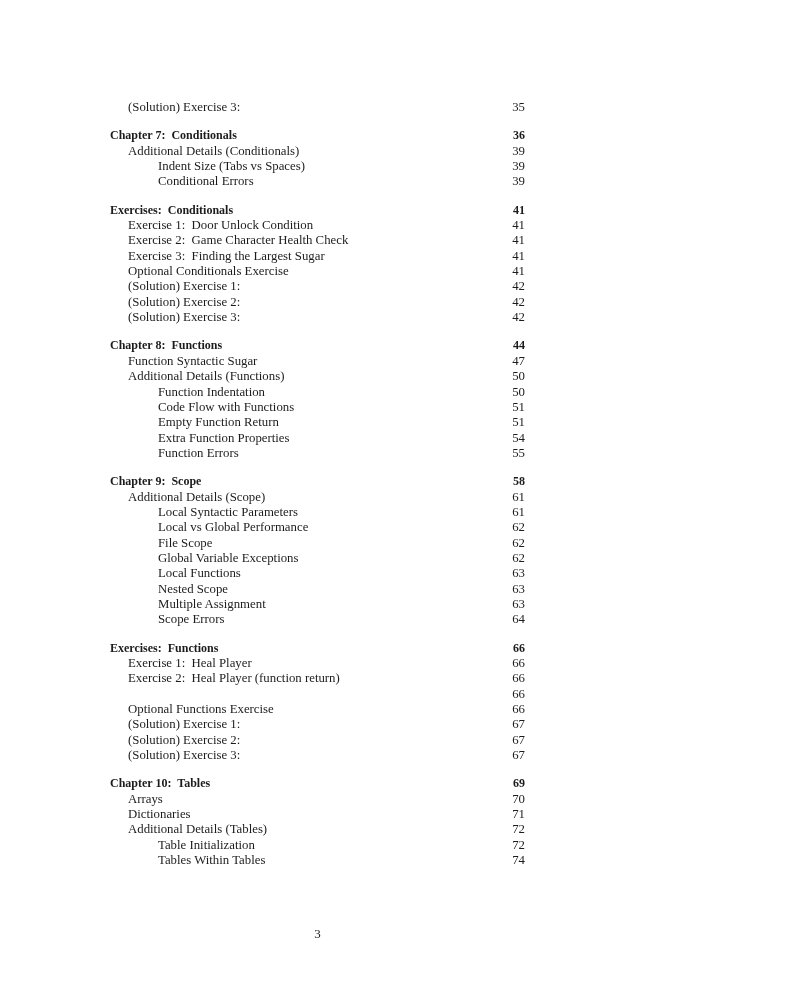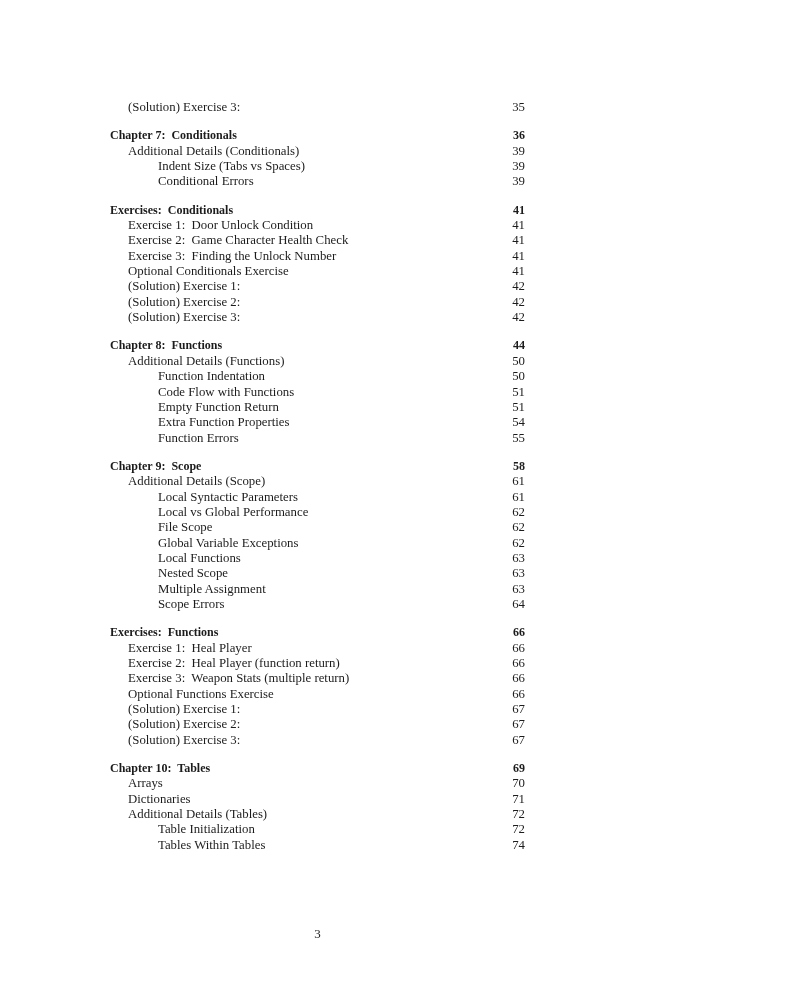--- a/index.html
+++ b/index.html
@@ -109,21 +109,21 @@
         <span class="label">Exercise 1:  Door Unlock Condition</span>
         <span class="leader"></span>
         <span class="pagenum">41</span>
       </div>
       <div class="row entry l1">
         <span class="label">Exercise 2:  Game Character Health Check</span>
         <span class="leader"></span>
         <span class="pagenum">41</span>
       </div>
       <div class="row entry l1">
-        <span class="label">Exercise 3:  Finding the Unlock Number</span>
+        <span class="label">Exercise 3:  Finding the Largest Sugar</span>
         <span class="leader"></span>
         <span class="pagenum">41</span>
       </div>
       <div class="row entry l1">
         <span class="label">Optional Conditionals Exercise</span>
         <span class="leader"></span>
         <span class="pagenum">41</span>
       </div>
       <div class="row entry l1">
         <span class="label">(Solution) Exercise 1:</span>
@@ -139,20 +139,25 @@
         <span class="label">(Solution) Exercise 3:</span>
         <span class="leader"></span>
         <span class="pagenum">42</span>
       </div>
       <div class="row heading">
         <span class="label">Chapter 8:  Functions</span>
         <span class="spacer"></span>
         <span class="pagenum">44</span>
       </div>
       <div class="row entry l1">
+        <span class="label">Function Syntactic Sugar</span>
+        <span class="leader"></span>
+        <span class="pagenum">47</span>
+      </div>
+      <div class="row entry l1">
         <span class="label">Additional Details (Functions)</span>
         <span class="leader"></span>
         <span class="pagenum">50</span>
       </div>
       <div class="row entry l2">
         <span class="label">Function Indentation</span>
         <span class="leader"></span>
         <span class="pagenum">50</span>
       </div>
       <div class="row entry l2">
@@ -234,21 +239,20 @@
         <span class="label">Exercise 1:  Heal Player</span>
         <span class="leader"></span>
         <span class="pagenum">66</span>
       </div>
       <div class="row entry l1">
         <span class="label">Exercise 2:  Heal Player (function return)</span>
         <span class="leader"></span>
         <span class="pagenum">66</span>
       </div>
       <div class="row entry l1">
-        <span class="label">Exercise 3:  Weapon Stats (multiple return)</span>
         <span class="leader"></span>
         <span class="pagenum">66</span>
       </div>
       <div class="row entry l1">
         <span class="label">Optional Functions Exercise</span>
         <span class="leader"></span>
         <span class="pagenum">66</span>
       </div>
       <div class="row entry l1">
         <span class="label">(Solution) Exercise 1:</span>

